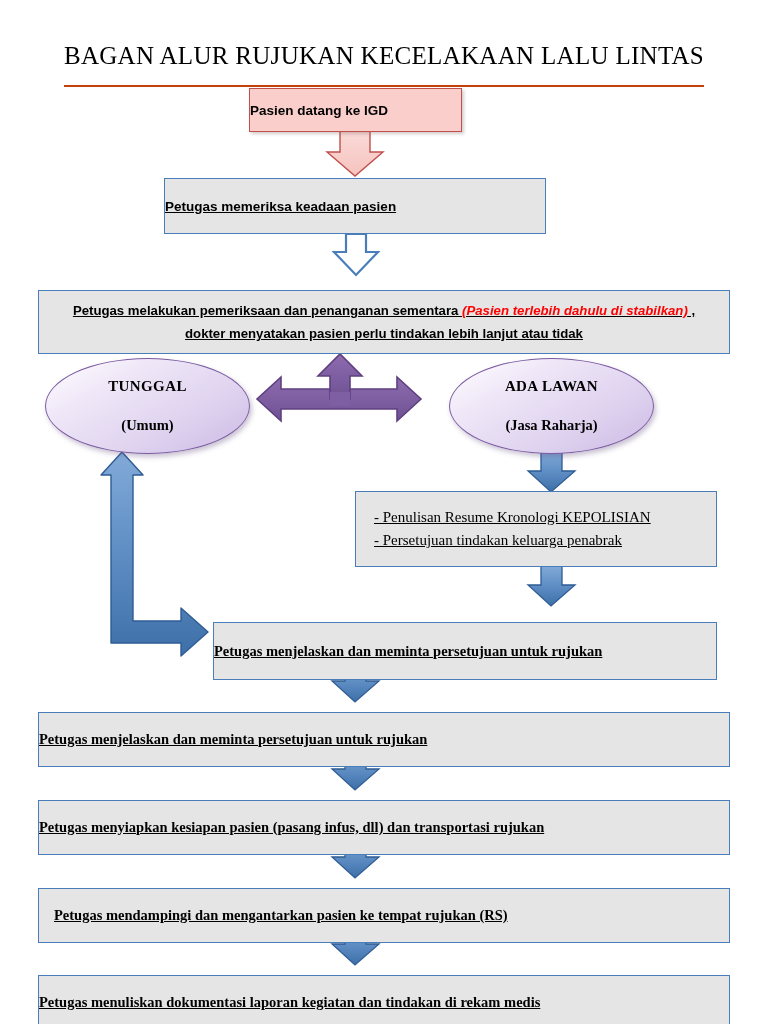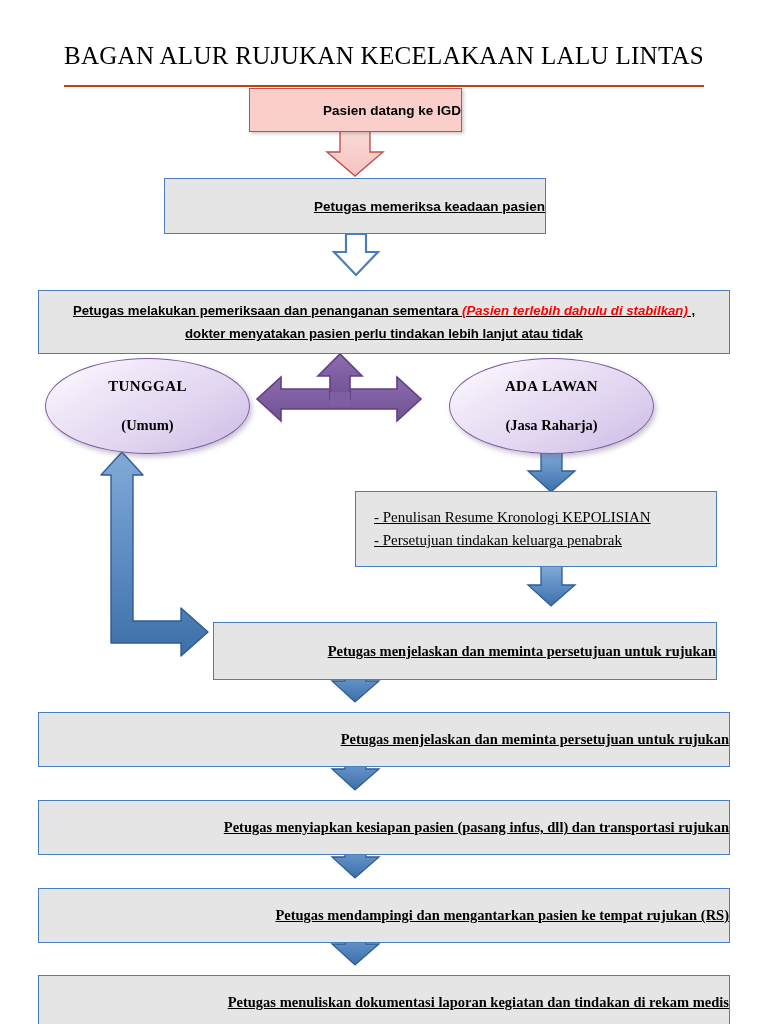--- a/index.html
+++ b/index.html
@@ -18,21 +18,21 @@
     position: absolute;
     left: 0; top: 0;
     width: 768px;
     height: 1024px;
   }
   .node {
     position: absolute;
     box-sizing: border-box;
     display: flex;
     align-items: center;
-    justify-content: flex-end;
+    justify-content: flex-start;
     text-align: center;
   }
 
   
   .title {
     position: absolute;
     left: 0;
     top: 42px;
     width: 768px;
     text-align: center;
@@ -214,21 +214,21 @@
   </div>
 
   <div class="node box-blue t-serif" style="left:38px; top:694px; width:692px; height:55px; font-size:14.5px;">
     <span>Petugas menjelaskan dan meminta persetujuan untuk rujukan</span>
   </div>
 
   <div class="node box-blue t-serif" style="left:38px; top:782px; width:692px; height:55px; font-size:14.5px;">
     <span>Petugas menyiapkan kesiapan pasien (pasang infus, dll) dan transportasi rujukan</span>
   </div>
 
-  <div class="node box-blue t-serif" style="left:38px; top:870px; width:692px; height:55px; font-size:14.5px;">
+  <div class="node box-blue t-serif" style="left:38px; top:870px; width:692px; height:55px; font-size:14.5px;padding-left:15px;">
     <span>Petugas mendampingi dan mengantarkan pasien ke tempat rujukan (RS)</span>
   </div>
 
   <div class="node box-blue t-serif" style="left:38px; top:957px; width:692px; height:55px; font-size:14.5px;">
     <span>Petugas menuliskan dokumentasi laporan kegiatan dan tindakan di rekam medis</span>
   </div>
 
 </div>
 
 </body></html>

